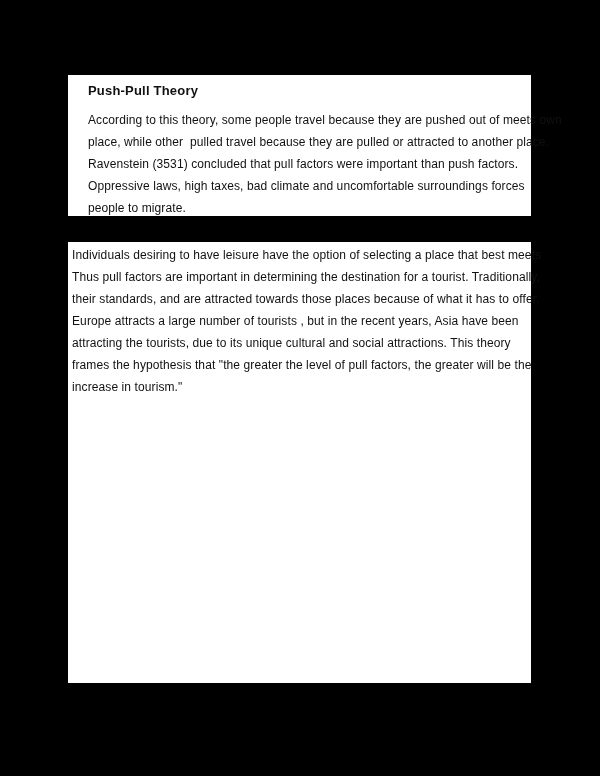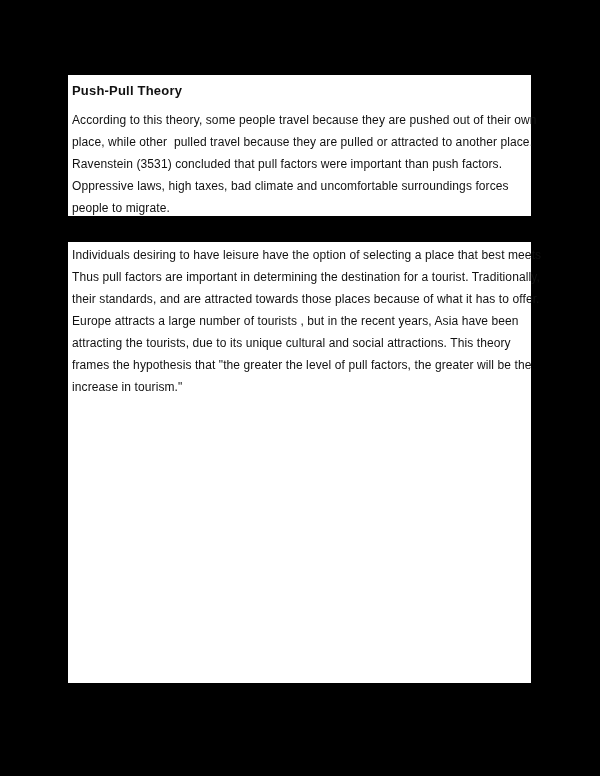--- a/index.html
+++ b/index.html
@@ -18,21 +18,21 @@
     position: absolute;
     left: 68px;
     width: 463px;
     background: #ffffff;
     color: #111111;
     box-sizing: border-box;
   }
   #block1 {
     top: 75px;
     height: 141px;
-    padding: 6px 4px 0 4px;
+    padding: 6px 4px 0 20px;
   }
   #block2 {
     top: 242px;
     height: 441px;
     padding: 2px 4px 2px 4px;
   }
   .block-title {
     font-size: 13px;
     font-weight: bold;
     line-height: 20px;
@@ -51,21 +51,21 @@
     letter-spacing: 0.1px;
     white-space: pre;
   }
 </style>
 </head>
 <body>
 
 <div id="block1" class="paper-block">
   <div class="block-title">Push-Pull Theory</div>
   <div class="para">
-    <div class="line">According to this theory, some people travel because they are pushed out of their own</div>
+    <div class="line">According to this theory, some people travel because they are pushed out of meets own</div>
     <div class="line">place, while other  pulled travel because they are pulled or attracted to another place.</div>
     <div class="line">Ravenstein (3531) concluded that pull factors were important than push factors.</div>
     <div class="line">Oppressive laws, high taxes, bad climate and uncomfortable surroundings forces</div>
     <div class="line">people to migrate.</div>
   </div>
 </div>
 
 <div id="block2" class="paper-block">
   <div class="para no-gap">
     <div class="line">Individuals desiring to have leisure have the option of selecting a place that best meets</div>

